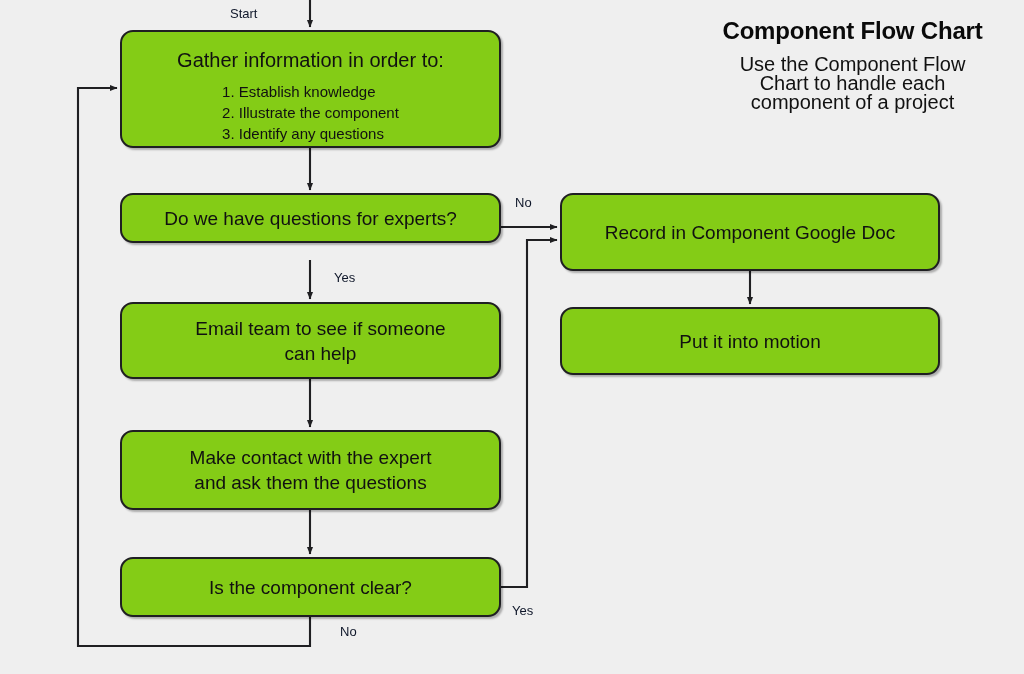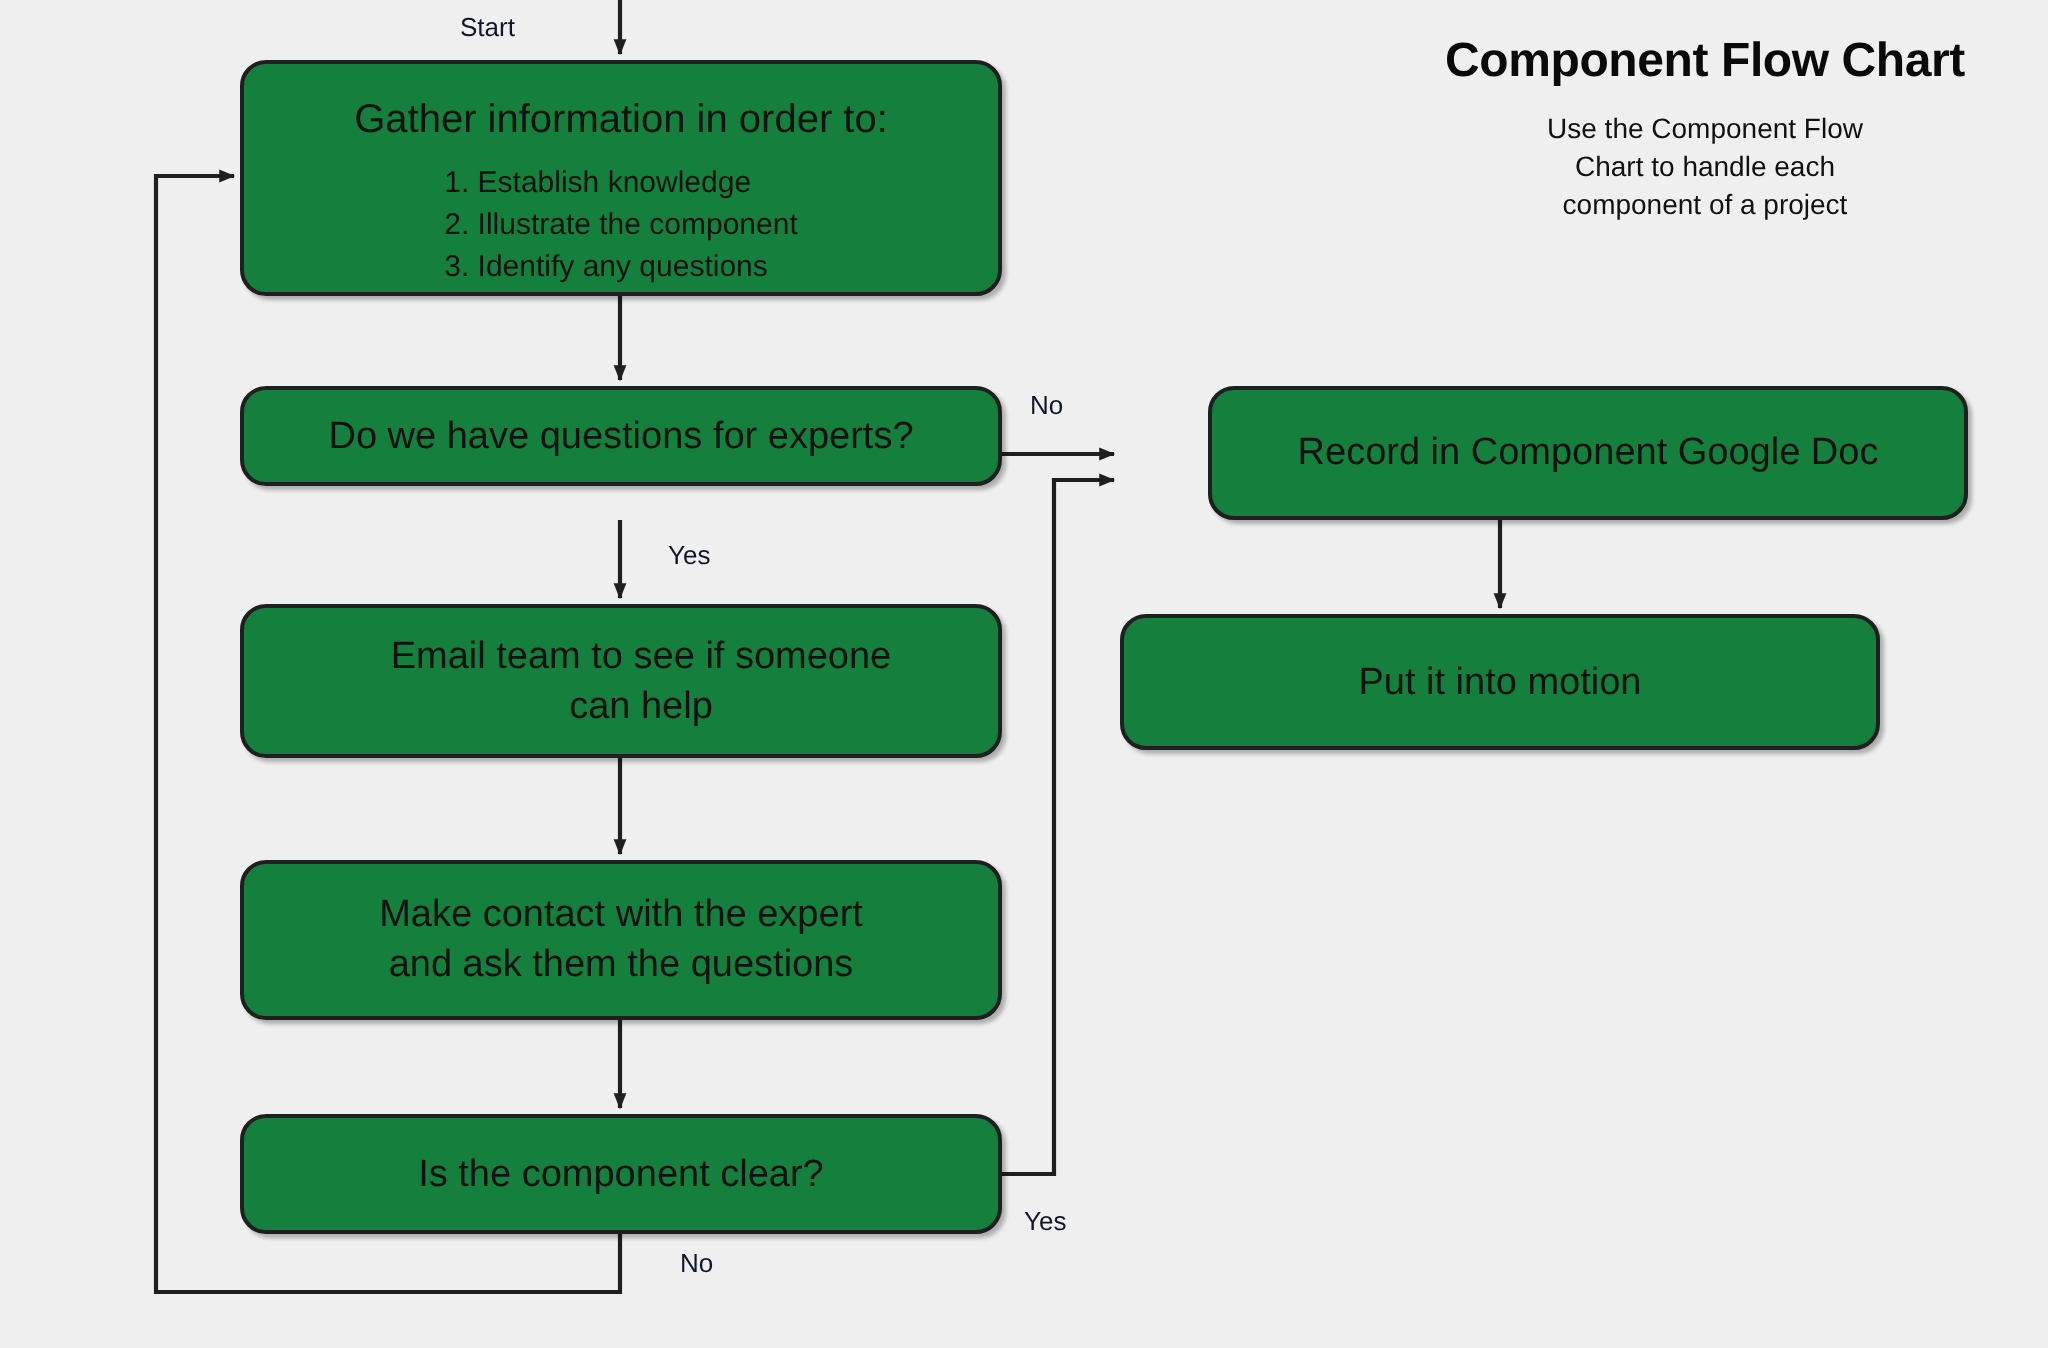--- a/index.html
+++ b/index.html
@@ -23,21 +23,21 @@
     position: absolute;
     left: 0;
     top: 0;
     width: 1024px;
     height: 674px;
     pointer-events: none;
   }
   .node {
     position: absolute;
     box-sizing: border-box;
-    background: #15803d;
+    background: #84cc16;
     border: 2px solid #1f1f22;
     border-radius: 13px;
     box-shadow: 2px 2px 2px rgba(0,0,0,0.28);
     display: flex;
     flex-direction: column;
     align-items: center;
     justify-content: center;
     text-align: center;
     z-index: 2;
   }
@@ -84,21 +84,21 @@
   }
   #header .h-title {
     font-size: 24px;
     font-weight: bold;
     line-height: 30px;
     color: #0a0a0a;
     letter-spacing: -0.2px;
   }
   #header .h-sub {
     margin-top: 9px;
-    font-size: 14px;
+    font-size: 20px;
     line-height: 19px;
     color: #111111;
     white-space: pre-line;
   }
 </style>
 </head>
 <body>
 
 <div id="canvas">
 
@@ -157,21 +157,21 @@
 
   <div class="node" style="left:120px; top:430px; width:381px; height:80px;align-items:center;">
     <div class="node-title">Make contact with the expert
 and ask them the questions</div>
   </div>
 
   <div class="node" style="left:120px; top:557px; width:381px; height:60px;">
     <div class="node-title">Is the component clear?</div>
   </div>
 
-  <div class="node" style="left:560px; top:193px; width:380px; height:67px;margin-left:44px;">
+  <div class="node" style="left:560px; top:193px; width:380px; height:78px;">
     <div class="node-title">Record in Component Google Doc</div>
   </div>
 
   <div class="node" style="left:560px; top:307px; width:380px; height:68px;">
     <div class="node-title">Put it into motion</div>
   </div>
 
   <div class="edge-label" style="left:230px; top:5px;">Start</div>
   <div class="edge-label" style="left:515px; top:194px;">No</div>
   <div class="edge-label" style="left:334px; top:269px;">Yes</div>

